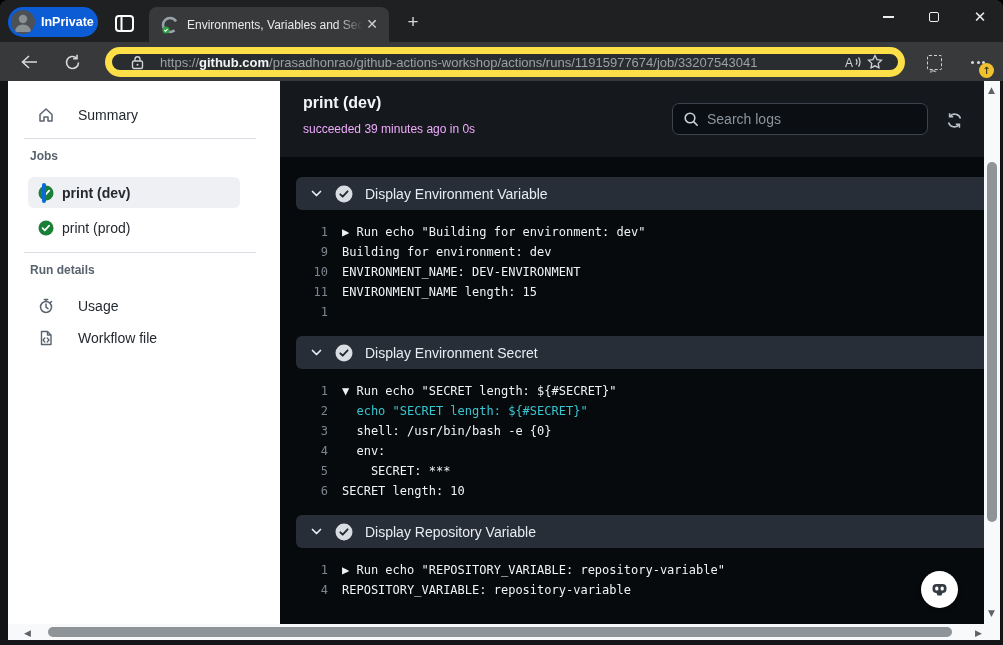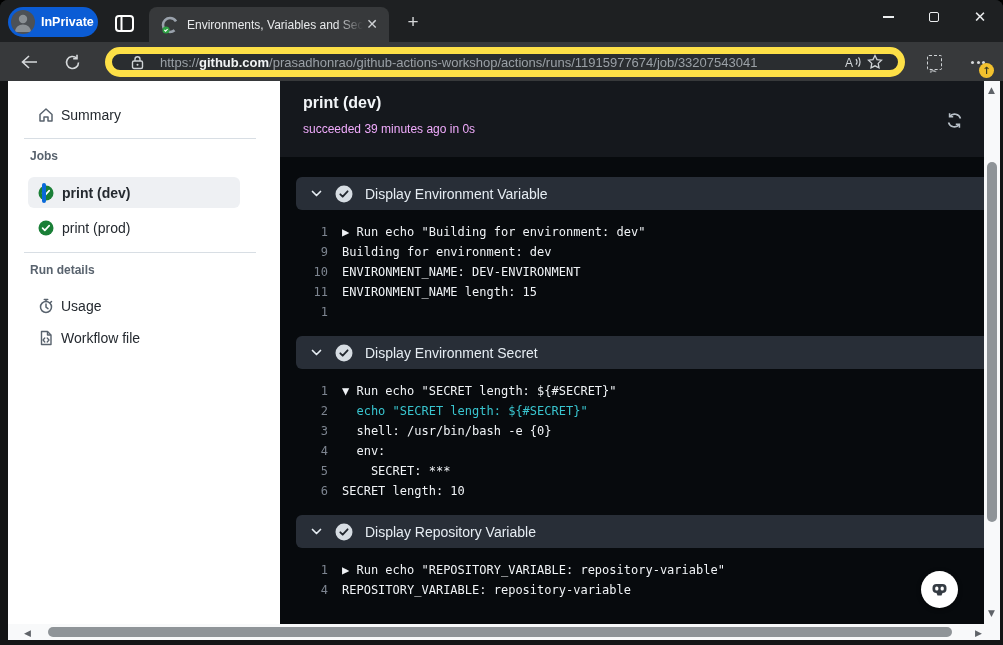--- a/index.html
+++ b/index.html
@@ -63,21 +63,21 @@
   .update-badge { position:absolute; left:979px; top:21px; width:15px; height:15px; border-radius:50%;
     background:#f2c12e; color:#3b3b20; font-size:10px; font-weight:bold; text-align:center;
     line-height:15px; font-family:"DejaVu Sans", sans-serif; }
 
   
   .page { position:absolute; left:0; top:81px; width:1003px; height:564px; background:#131415; }
 
   
   .sidebar { position:absolute; left:8px; top:0; width:272px; height:543px; background:#ffffff; }
   .side-row { position:absolute; left:16px; width:240px; height:30px; display:flex;
-    align-items:center; gap:7px; color:#24292f; font-size:14px; cursor:pointer; padding-left:14px; }
+    align-items:center; gap:24px; color:#24292f; font-size:14px; cursor:pointer; padding-left:14px; }
   .side-divider { position:absolute; left:16px; width:232px; height:1px; background:#d8dee4; }
   .side-label { position:absolute; left:22px; color:#59636e; font-size:12px; font-weight:bold; }
   .job-row { position:absolute; left:20px; width:212px; height:31px; border-radius:6px;
     display:flex; align-items:center; gap:8px; padding-left:10px; font-size:14px; color:#24292f;
     cursor:pointer; }
   .job-row.selected { background:#eef0f3; font-weight:bold; }
   .sel-bar { position:absolute; left:14px; width:4px; height:20px; border-radius:2px;
     background:#0969da; display:none; }
   .job-row.selected .sel-bar { display:block; }
   .side-icon { color:#59636e; display:flex; }
@@ -279,20 +279,29 @@
             </svg>
         </span>
         <span>Usage</span>
       </div>
     </aside>
 
     <div class="main">
       <div class="log-header">
         <div class="job-title">print (dev)</div>
         <div class="job-status">succeeded 39 minutes ago in 0s</div>
+        <div class="search-box">
+          <span style="display:flex;">
+            <svg width="16" height="16" viewBox="0 0 16 16">
+                <circle cx="7" cy="7" r="4.8" fill="none" stroke="#c9d1d9" stroke-width="1.6"></circle>
+                <line x1="10.6" y1="10.6" x2="14.2" y2="14.2" stroke="#c9d1d9" stroke-width="1.6" stroke-linecap="round"></line>
+              </svg>
+          </span>
+          <input type="text" placeholder="Search logs" style="">
+        </div>
         <div class="sync-btn">
           <svg width="19" height="19" viewBox="0 0 19 19">
               <path d="M15.5 7.5a6.2 6.2 0 0 0-10.8-2M3.5 11.5a6.2 6.2 0 0 0 10.8 2" fill="none" stroke="#b8c0c8" stroke-width="1.6"></path>
               <path d="M4.6 2.2v3.6h3.6M14.4 16.8v-3.6h-3.6" fill="none" stroke="#b8c0c8" stroke-width="1.6"></path>
             </svg>
         </div>
       </div>
 
       <div class="sections" id="sections">
           <div class="log-section">

